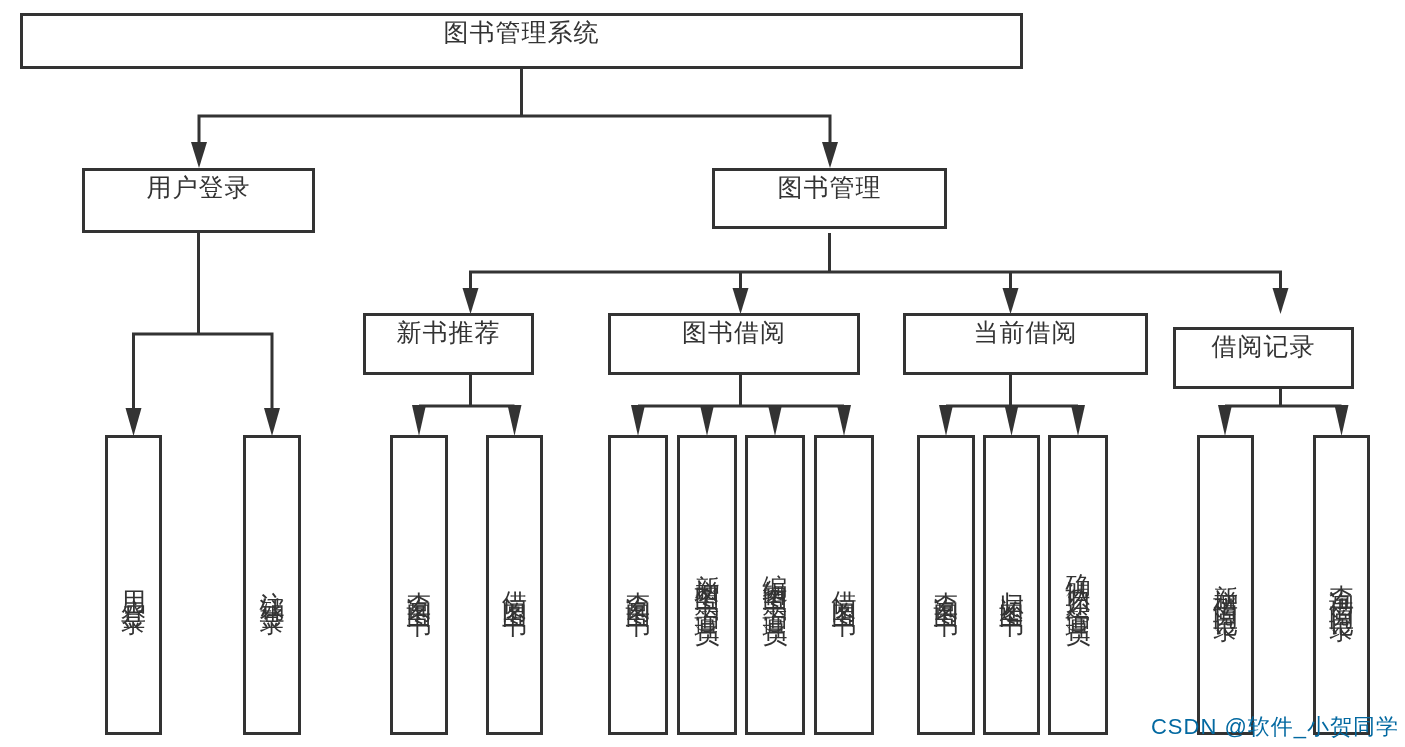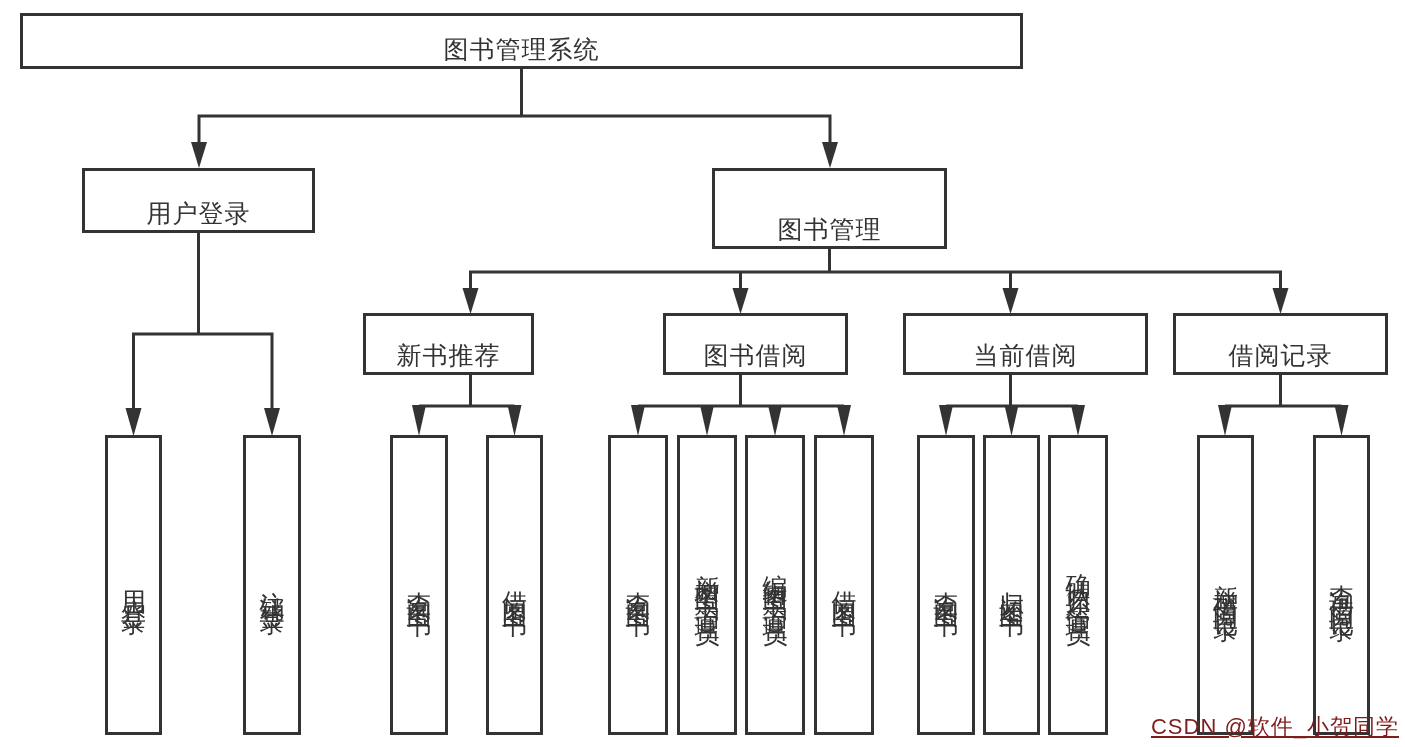--- a/index.html
+++ b/index.html
@@ -3,34 +3,34 @@
 <meta charset="utf-8">
 <style>
   html,body{margin:0;padding:0;background:#fff;}
   .canvas{
     position:relative;width:1405px;height:747px;background:#ffffff;
     font-family:"Liberation Sans",sans-serif;color:#333;overflow:hidden;
   }
   .connectors{position:absolute;left:0;top:0;z-index:1;}
   .hbox{
     position:absolute;box-sizing:border-box;border:3px solid #333;background:#fff;
-    display:flex;align-items:flex-end;justify-content:center;z-index:2;
+    display:flex;align-items:flex-start;justify-content:center;z-index:2;
     font-size:25px;letter-spacing:1px;
   }
   .vbox{
     position:absolute;box-sizing:border-box;border:3px solid #333;background:#fff;
     top:435px;height:300px;display:flex;align-items:center;justify-content:center;z-index:2;
   }
   .vbox span{
     writing-mode:vertical-rl;text-orientation:mixed;
     font-size:25px;letter-spacing:7px;line-height:1;white-space:nowrap;
   }
   .watermark{
     position:absolute;top:712px;right:6px;z-index:3;
-    font-size:22px;color:#7f1d1d;letter-spacing:1px;text-decoration:underline;
+    font-size:22px;color:#0369a1;letter-spacing:1px;
   }
 </style>
 </head>
 <body>
 
 <div class="canvas">
 
   <svg class="connectors" width="1405" height="747" viewBox="0 0 1405 747">
     <g stroke="#333" stroke-width="3" fill="none">
 
@@ -80,34 +80,34 @@
     </g>
   </svg>
 
   <div class="hbox" style="left:20px;top:13px;width:1003px;height:56px">
     <span>图书管理系统</span>
   </div>
 
   <div class="hbox" style="left:82px;top:168px;width:233px;height:65px">
     <span>用户登录</span>
   </div>
-  <div class="hbox" style="left:712px;top:168px;width:235px;height:81px">
+  <div class="hbox" style="left:712px;top:168px;width:235px;height:61px">
     <span>图书管理</span>
   </div>
 
   <div class="hbox" style="left:363px;top:313px;width:171px;height:62px">
     <span>新书推荐</span>
   </div>
-  <div class="hbox" style="left:663px;top:313px;width:185px;height:62px">
+  <div class="hbox" style="left:608px;top:313px;width:252px;height:62px">
     <span>图书借阅</span>
   </div>
   <div class="hbox" style="left:903px;top:313px;width:245px;height:62px">
     <span>当前借阅</span>
   </div>
-  <div class="hbox" style="left:1173px;top:313px;width:215px;height:62px">
+  <div class="hbox" style="left:1173px;top:327px;width:181px;height:62px">
     <span>借阅记录</span>
   </div>
 
   <div class="vbox" style="left:105px;width:57px">
     <span>用户登录</span>
   </div>
   <div class="vbox" style="left:243px;width:58px">
     <span>注销登录</span>
   </div>
 

